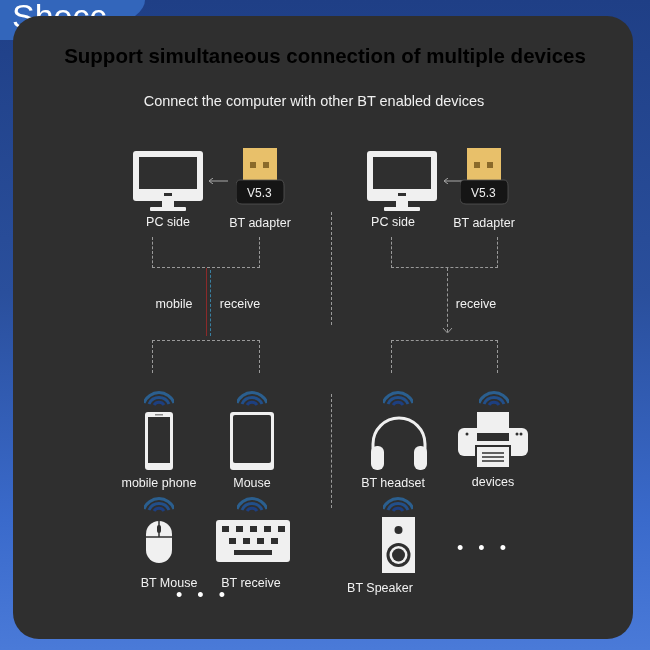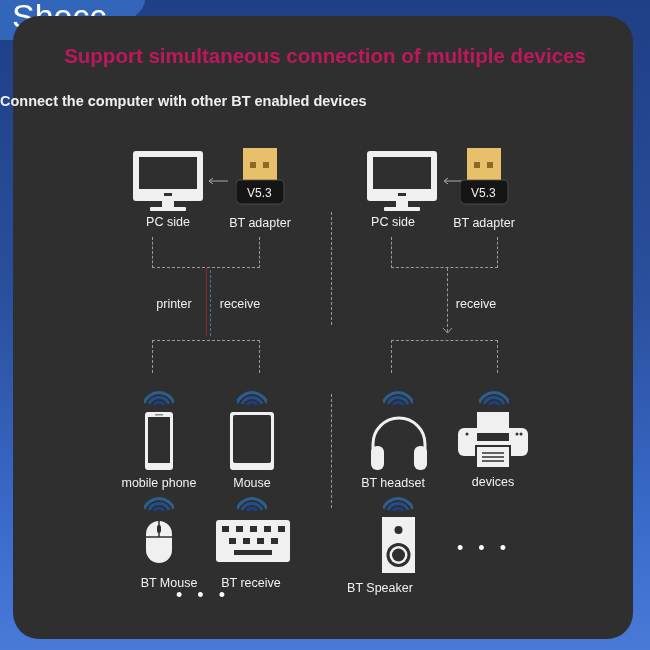--- a/index.html
+++ b/index.html
@@ -3,22 +3,22 @@
 <meta charset="utf-8">
 <style>
   html,body{margin:0;padding:0;}
   body{width:650px;height:650px;position:relative;overflow:hidden;
     background:linear-gradient(180deg,#1f3f86 0%,#2a4f9c 45%,#3a6acb 80%,#4a7ad8 100%);
     font-family:"Liberation Sans",sans-serif;}
   .panel{position:absolute;left:13px;top:16px;width:620px;height:623px;background:#2f2f2f;border-radius:26px;}
   .logo-badge{position:absolute;left:0;top:0;width:145px;height:40px;
     background:#3366bb;border-bottom-right-radius:120px 40px;}
   .logo{position:absolute;left:12px;top:-3px;font-size:34px;color:#fff;letter-spacing:0px;font-weight:400;}
-  .title{position:absolute;left:0;width:650px;top:44px;text-align:center;color:#be185d;font-weight:700;font-size:20.5px;}
-  .subtitle{position:absolute;left:0;width:628px;top:93px;text-align:left;color:#f0f0f0;font-size:14.5px;font-weight:bold;}
+  .title{position:absolute;left:0;width:650px;top:44px;text-align:center;color:#000000;font-weight:700;font-size:20.5px;}
+  .subtitle{position:absolute;left:0;width:628px;top:93px;text-align:center;color:#f0f0f0;font-size:14.5px;}
   .label{position:absolute;color:#f2f2f2;font-size:12.5px;white-space:nowrap;transform:translateX(-50%);text-align:right;}
   .abs{position:absolute;}
   .dash-box{position:absolute;border:1px dashed #9a9a9a;}
   .vdash{position:absolute;width:0;border-left:1px dashed #9a9a9a;}
   .dots{position:absolute;color:#fff;font-size:18px;letter-spacing:5px;transform:translateX(-50%);}
 </style>
 </head>
 <body>
 
 <div class="logo-badge">
@@ -64,21 +64,21 @@
   <svg class="abs" style="left:236px;top:148px" width="50" height="58">
       <use href="#adapter"></use>
     </svg>
   <div class="abs" style="left:247px;top:186px;color:#eee;font-size:12px">V5.3</div>
   <div class="label" style="left:168px;top:215px">PC side</div>
   <div class="label" style="left:260px;top:216px">BT adapter</div>
 
   <div class="dash-box" style="left:152px;top:237px;width:106px;height:30px;border-top:none"></div>
   <div class="vdash" style="left:206px;top:268px;height:68px;border-left:1.5px solid #8b2a2a"></div>
   <div class="vdash" style="left:210px;top:270px;height:66px;border-left:1.5px dashed #3a7fa0"></div>
-  <div class="label" style="left:174px;top:297px">printer</div>
+  <div class="label" style="left:174px;top:297px">mobile</div>
   <div class="label" style="left:240px;top:297px">receive</div>
   <div class="dash-box" style="left:152px;top:340px;width:106px;height:32px;border-bottom:none"></div>
 
   <svg class="abs" style="left:144px;top:391px" width="30" height="16">
       <use href="#wave"></use>
     </svg>
   <svg class="abs" style="left:144px;top:412px" width="32" height="60">
     <rect x="1" y="0" width="28" height="58" rx="3" fill="#f0f0f0"></rect>
       <rect x="4" y="5" width="22" height="46" fill="#2f2f2f"></rect>
       <rect x="11" y="2" width="8" height="1.5" fill="#888"></rect>

